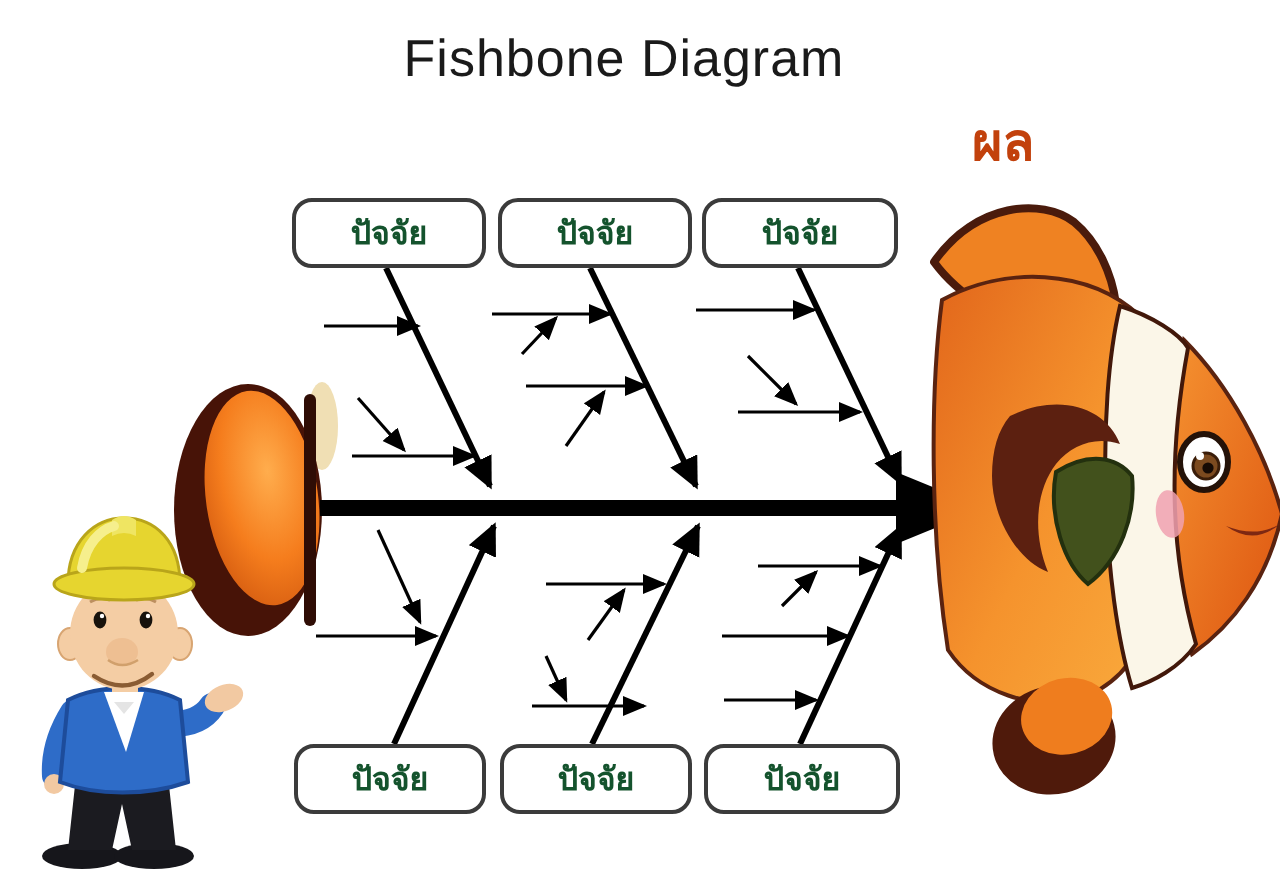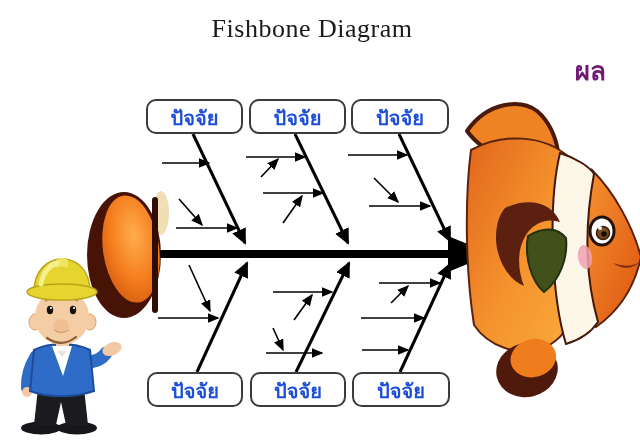--- a/index.html
+++ b/index.html
@@ -1,36 +1,36 @@
 <!DOCTYPE html>
 <html><head>
 <meta charset="utf-8">
 <style>
   html,body { margin:0; padding:0; background:#fff; }
   .stage {
     position:relative; width:640px; height:448px; background:#ffffff;
-    overflow:hidden; font-family:Liberation Serif, serif;
+    overflow:hidden; font-family:Liberation Sans, sans-serif;
   }
   .page-title {
     position:absolute; left:0; top:14px; width:624px; text-align:center;
     font-size:26px; color:#1a1a1a; letter-spacing:0.5px;
   }
   .heading-cause {
     position:absolute; left:160px; top:46px; width:260px; text-align:center;
     font-size:29px; font-weight:bold; color:#1512e3;
   }
   .heading-effect {
-    position:absolute; left:486px; top:50px; width:120px; text-align:right;
-    font-size:26px; font-weight:bold; color:#701a75;
+    position:absolute; left:486px; top:50px; width:120px; text-align:left;
+    font-size:26px; font-weight:bold; color:#c2410c;
   }
   .factor-box {
     position:absolute; height:35px; box-sizing:border-box;
     background:#ffffff; border:2.5px solid #3b3b3b; border-radius:10px;
     display:flex; align-items:center; justify-content:center;
-    font-size:20px; font-weight:bold; color:#1d4ed8; line-height:1;
+    font-size:16px; font-weight:bold; color:#14532d; line-height:1;
     padding-top:2px;
   }
   .bt1 { left:146px; top:99px;  width:97px; }
   .bt2 { left:249px; top:99px;  width:97px; }
   .bt3 { left:351px; top:99px;  width:98px; }
   .bb1 { left:147px; top:372px; width:96px; }
   .bb2 { left:250px; top:372px; width:96px; }
   .bb3 { left:352px; top:372px; width:98px; }
   svg.art { position:absolute; left:0; top:0; }
 </style>

